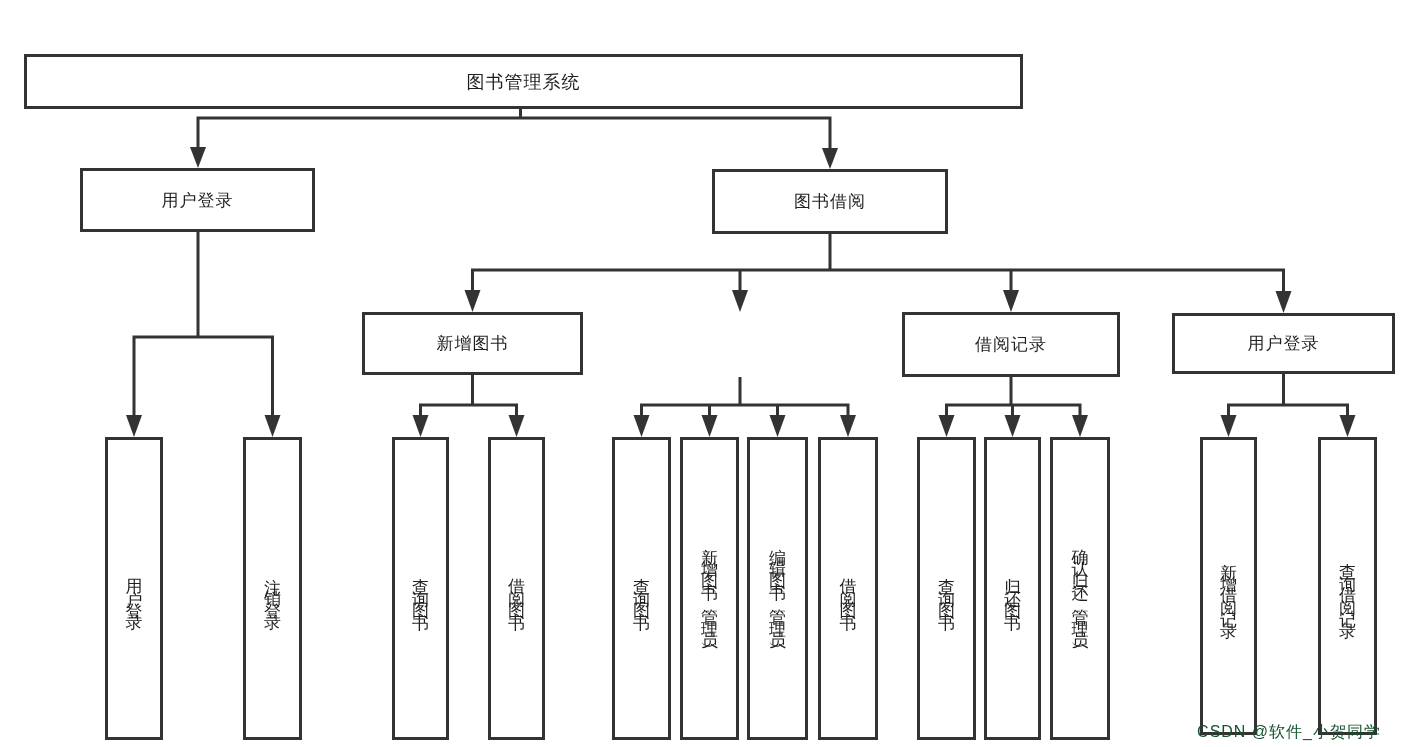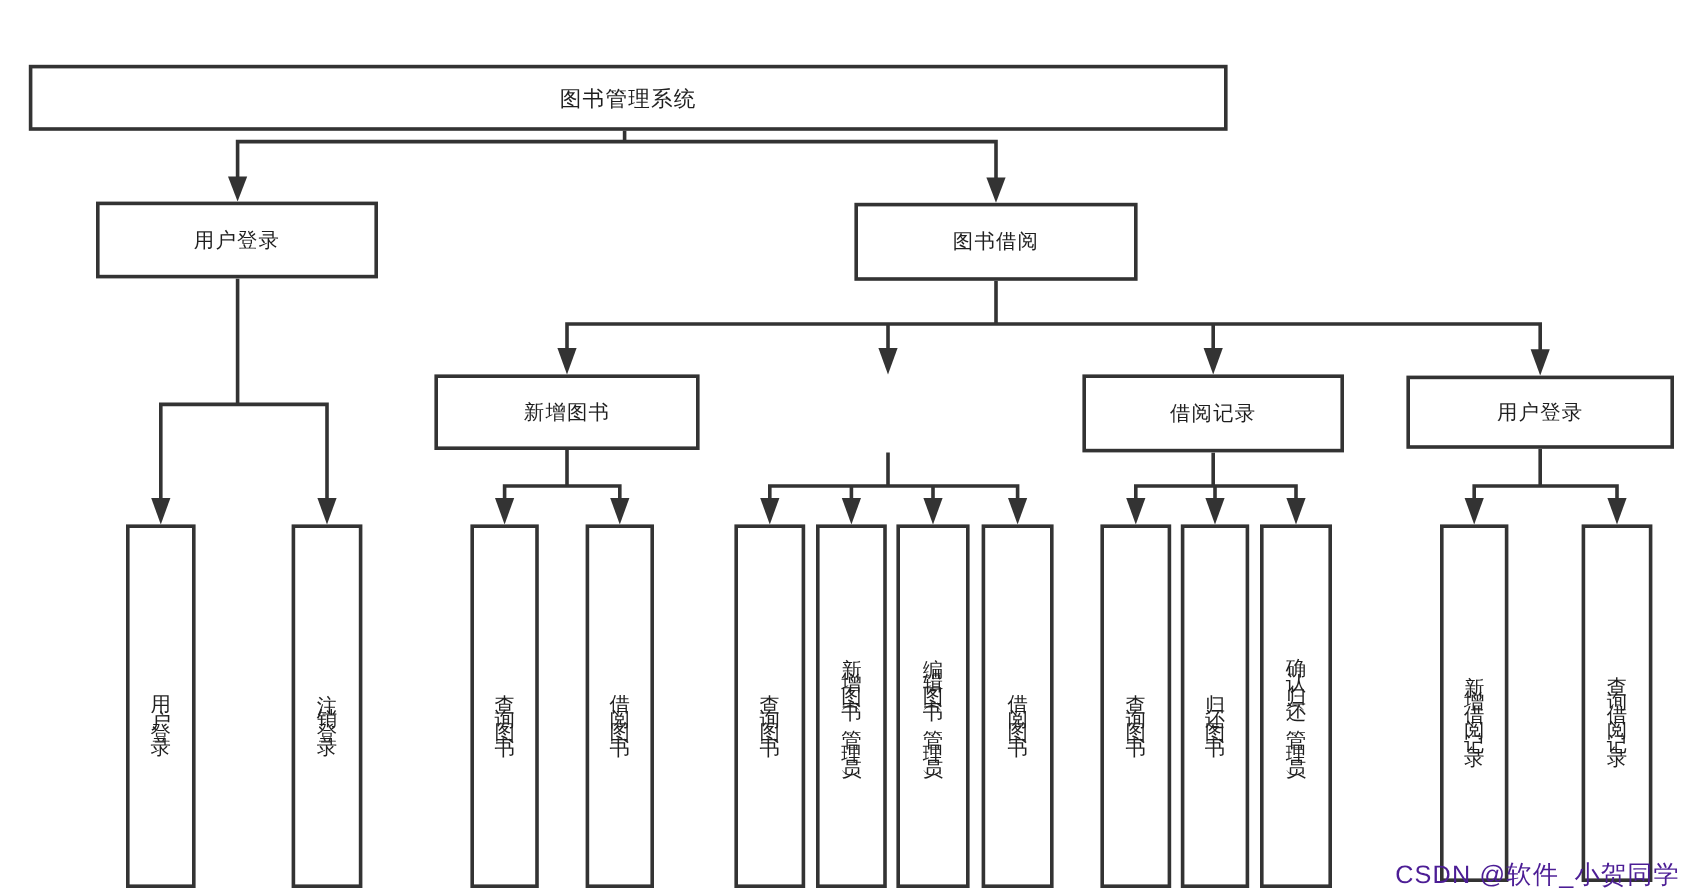--- a/index.html
+++ b/index.html
@@ -16,22 +16,22 @@
     font-size:17px;color:#1f1f1f;letter-spacing:1px;z-index:2;
   }
   .hbox.root{font-size:18px;}
   .vbox{
     position:absolute;box-sizing:border-box;border:3px solid #333333;background:#ffffff;
     display:flex;align-items:center;justify-content:center;
     writing-mode:vertical-rl;text-orientation:mixed;
     font-size:17px;letter-spacing:12px;color:#1f1f1f;z-index:2;
   }
   .watermark{
-    position:absolute;right:5px;bottom:4px;z-index:5;
-    font-size:21px;color:#4c1d95;letter-spacing:1px;white-space:nowrap;
+    position:absolute;right:24px;bottom:4px;z-index:5;
+    font-size:16px;color:#14532d;letter-spacing:1px;white-space:nowrap;
   }
 </style>
 </head>
 <body>
 
 <div id="canvas">
 
   <svg id="connectors" viewBox="0 0 1405 747" xmlns="http://www.w3.org/2000/svg">
 
     <path d="M520.5 68 V118 M198 148 V118 H830 V149"></path>

